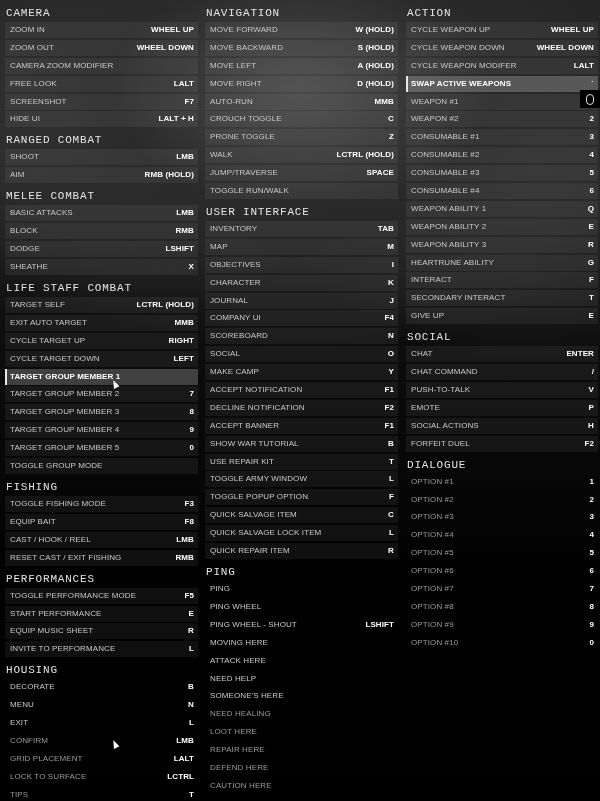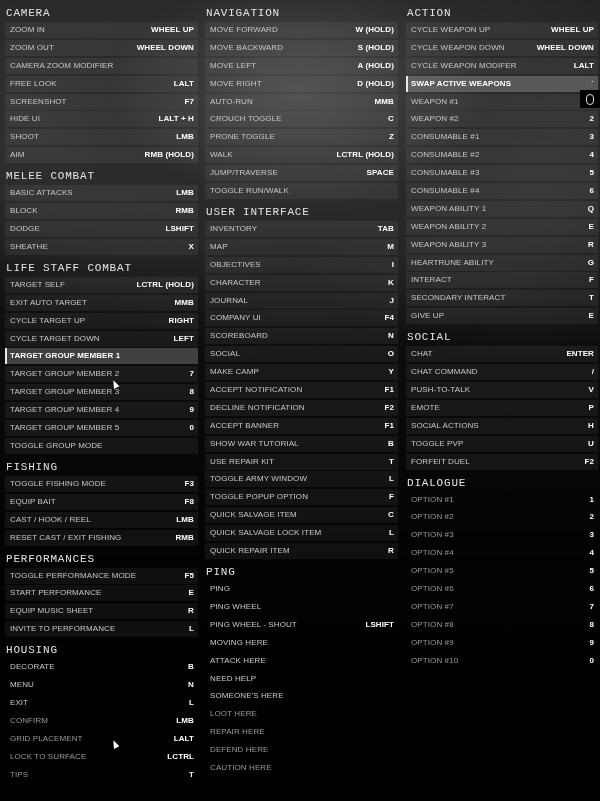--- a/index.html
+++ b/index.html
@@ -61,20 +61,21 @@
       <span class="key">LALT</span>
     </div>
     <div class="row">
       <span class="lbl">SCREENSHOT</span>
       <span class="key">F7</span>
     </div>
     <div class="row">
       <span class="lbl">HIDE UI</span>
       <span class="key">LALT + H</span>
     </div>
+    <div class="section-title">RANGED COMBAT</div>
     <div class="row">
       <span class="lbl">SHOOT</span>
       <span class="key">LMB</span>
     </div>
     <div class="row">
       <span class="lbl">AIM</span>
       <span class="key">RMB (HOLD)</span>
     </div>
     <div class="section-title">MELEE COMBAT</div>
     <div class="row">
@@ -340,20 +341,24 @@
     </div>
     <div class="row nobg">
       <span class="lbl">NEED HELP</span>
       <span class="key"></span>
     </div>
     <div class="row nobg">
       <span class="lbl">SOMEONE'S HERE</span>
       <span class="key"></span>
     </div>
     <div class="row nobg dim">
+      <span class="lbl">NEED HEALING</span>
+      <span class="key"></span>
+    </div>
+    <div class="row nobg dim">
       <span class="lbl">LOOT HERE</span>
       <span class="key"></span>
     </div>
     <div class="row nobg dim">
       <span class="lbl">REPAIR HERE</span>
       <span class="key"></span>
     </div>
     <div class="row nobg dim">
       <span class="lbl">DEFEND HERE</span>
       <span class="key"></span>
@@ -446,24 +451,20 @@
       <span class="lbl">PUSH-TO-TALK</span>
       <span class="key">V</span>
     </div>
     <div class="row">
       <span class="lbl">EMOTE</span>
       <span class="key">P</span>
     </div>
     <div class="row">
       <span class="lbl">SOCIAL ACTIONS</span>
       <span class="key">H</span>
-    </div>
-    <div class="row">
-      <span class="lbl">TOGGLE PVP</span>
-      <span class="key">U</span>
     </div>
     <div class="row">
       <span class="lbl">FORFEIT DUEL</span>
       <span class="key">F2</span>
     </div>
     <div class="section-title">DIALOGUE</div>
     <div class="row nobg dim">
       <span class="lbl">OPTION #1</span>
       <span class="key">1</span>
     </div>

